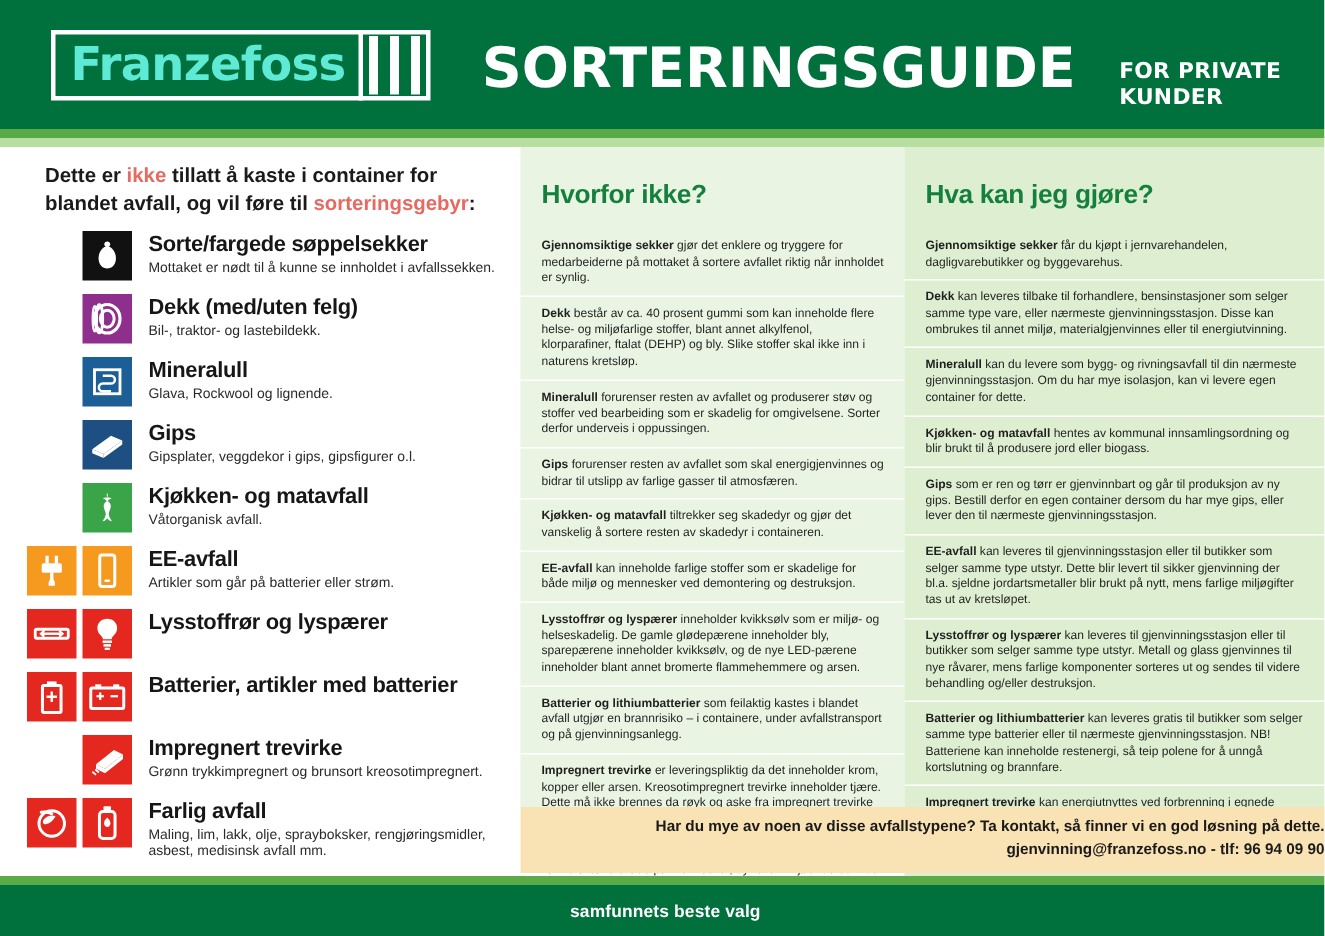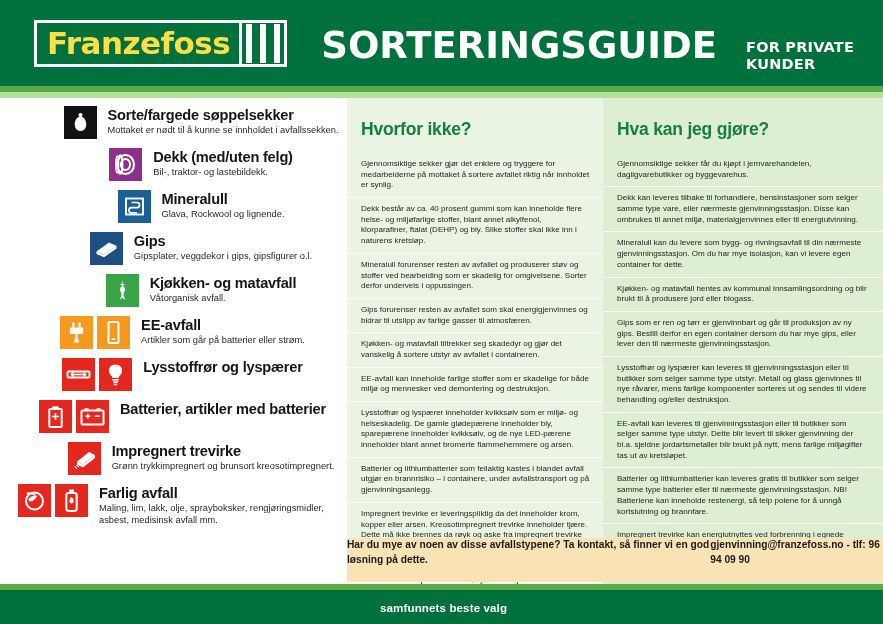--- a/index.html
+++ b/index.html
@@ -15,21 +15,21 @@
   .header {
     position:absolute; left:0; top:0; width:883px; height:86px;
     background:#00703c;
     display:flex; align-items:center;
   }
   .logo-box {
     margin-left:34px; border:3px solid #ffffff; height:47px;
     display:flex; align-items:center; padding:0 0 0 10px;
   }
   .logo-word {
-    color:#fde047; font-size:31px; font-weight:bold; letter-spacing:-0.5px;
+    color:#5eead4; font-size:31px; font-weight:bold; letter-spacing:-0.5px;
     font-family:"DejaVu Sans", sans-serif; line-height:1; padding-right:9px;
   }
   .logo-bars { display:flex; align-items:stretch; height:47px; border-left:3px solid #fff; }
   .logo-bars i { display:block; width:6px; background:#ffffff; margin:4px 4px; }
   .title-wrap { display:flex; align-items:baseline; margin-left:34px; }
   .title-main {
     color:#ffffff; font-size:37px; font-weight:bold; letter-spacing:0px;
     font-family:"DejaVu Sans", sans-serif;
     margin-top:17px;
   }
@@ -49,21 +49,21 @@
   .col-right{ position:absolute; left:603px; top:0; width:280px; height:568px; background:#ddeed1; }
 
   .intro {
     margin:10px 0 0 30px; width:300px;
     font-size:13.6px; font-weight:bold; color:#1a1a1a; line-height:1.38;
   }
   .intro .hl { color:#e8695f; }
 
   
   .waste-list { margin-top:8px; }
-  .waste-row { display:flex; align-items:flex-start; height:42px; padding-left:18px;justify-content:center; }
+  .waste-row { display:flex; align-items:flex-start; height:42px; padding-left:18px; }
   .icons { display:flex; gap:4px; flex:0 0 auto; }
   .ico {
     width:33px; height:33px; display:flex; align-items:center; justify-content:center;
     flex:0 0 33px;
   }
   .ico svg { display:block; }
   .spacer33 { width:33px; height:33px; flex:0 0 33px; }
   .wtext { margin-left:11px; padding-top:1px; }
   .wname { font-size:14.6px; font-weight:bold; color:#161616; line-height:1.1; letter-spacing:-0.2px; }
   .wdesc { font-size:9.3px; color:#2a2a2a; line-height:1.28; margin-top:2px; }
@@ -73,28 +73,28 @@
     font-size:17.5px; font-weight:bold; color:#15803d;
     padding:21px 0 0 14px; letter-spacing:-0.2px;
   }
   .para-list { margin-top:13px; }
   .para {
     font-size:8.05px; color:#1f1f1f; line-height:1.33;
     padding:0 13px 0 14px;
     border-top:1px solid #ffffff;
   }
   .para:first-child { border-top:none; }
-  .para b { font-weight:normal; }
+  .para b { font-weight:bold; }
   .pinner { padding:6px 0 6px 0; }
 
   
   .contact {
     position:absolute; left:347px; top:440px; width:536px; height:44px;
     background:#f9e3b5;
-    display:flex; flex-direction:row; align-items:flex-start; justify-content:center;
+    display:flex; flex-direction:column; align-items:flex-end; justify-content:center;
   }
   .contact div { font-size:10.2px; font-weight:bold; color:#1a1a1a; line-height:1.45; }
 
   
   .foot-light { position:absolute; left:0; top:584px; width:883px; height:6px; background:#5aab47; }
   .footer {
     position:absolute; left:0; top:590px; width:883px; height:34px; background:#00703c;
     display:flex; align-items:center;
   }
   .foot-text { color:#ffffff; font-size:11.6px; font-weight:bold; margin-left:380px; letter-spacing:0.1px;text-align:center; }
@@ -120,20 +120,23 @@
         <span>KUNDER</span>
       </span>
     </div>
   </div>
   <div class="bar-mid"></div>
   <div class="bar-light"></div>
 
   <div class="body-area">
 
     <div class="col-left">
+      <div class="intro">
+        <span>Dette er </span><span class="hl">ikke</span><span> tillatt å kaste i container for blandet avfall, og vil føre til </span><span class="hl">sorteringsgebyr</span><span>:</span>
+      </div>
       <div class="waste-list" id="waste-list">
           <div class="waste-row">
             <div class="icons">
               <span class="spacer33"></span>
               <span class="ico" style="background: rgb(17, 17, 17);">
                 <svg width="33" height="33" viewBox="0 0 33 33">
                   <path d="M16.5 7c-1.1 0-2 .8-2 1.8 0 .7.4 1.2 1 1.6-2.6 1-4.8 4-4.8 7.8 0 4.3 2.6 6.8 5.8 6.8s5.8-2.5 5.8-6.8c0-3.8-2.2-6.8-4.8-7.8.6-.4 1-.9 1-1.6 0-1-.9-1.8-2-1.8z" fill="#ffffff"></path>
                 </svg>
               </span>
             </div>
@@ -324,21 +327,21 @@
           <div class="para">
             <div class="pinner"><b>Dekk</b><span> består av ca. 40 prosent gummi som kan inneholde flere helse- og miljøfarlige stoffer, blant annet alkylfenol, klorparafiner, ftalat (DEHP) og bly. Slike stoffer skal ikke inn i naturens kretsløp.</span></div>
           </div>
           <div class="para">
             <div class="pinner"><b>Mineralull</b><span> forurenser resten av avfallet og produserer støv og stoffer ved bearbeiding som er skadelig for omgivelsene. Sorter derfor underveis i oppussingen.</span></div>
           </div>
           <div class="para">
             <div class="pinner"><b>Gips</b><span> forurenser resten av avfallet som skal energigjenvinnes og bidrar til utslipp av farlige gasser til atmosfæren.</span></div>
           </div>
           <div class="para">
-            <div class="pinner"><b>Kjøkken- og matavfall</b><span> tiltrekker seg skadedyr og gjør det vanskelig å sortere utstyr av avfallet i containeren.</span></div>
+            <div class="pinner"><b>Kjøkken- og matavfall</b><span> tiltrekker seg skadedyr og gjør det vanskelig å sortere resten av skadedyr i containeren.</span></div>
           </div>
           <div class="para">
             <div class="pinner"><b>EE-avfall</b><span> kan inneholde farlige stoffer som er skadelige for både miljø og mennesker ved demontering og destruksjon.</span></div>
           </div>
           <div class="para">
             <div class="pinner"><b>Lysstoffrør og lyspærer</b><span> inneholder kvikksølv som er miljø- og helseskadelig. De gamle glødepærene inneholder bly, sparepærene inneholder kvikksølv, og de nye LED-pærene inneholder blant annet bromerte flammehemmere og arsen.</span></div>
           </div>
           <div class="para">
             <div class="pinner"><b>Batterier og lithiumbatterier</b><span> som feilaktig kastes i blandet avfall utgjør en brannrisiko – i containere, under avfallstransport og på gjenvinningsanlegg.</span></div>
           </div>
@@ -363,24 +366,24 @@
           <div class="para">
             <div class="pinner"><b>Mineralull</b><span> kan du levere som bygg- og rivningsavfall til din nærmeste gjenvinningsstasjon. Om du har mye isolasjon, kan vi levere egen container for dette.</span></div>
           </div>
           <div class="para">
             <div class="pinner"><b>Kjøkken- og matavfall</b><span> hentes av kommunal innsamlingsordning og blir brukt til å produsere jord eller biogass.</span></div>
           </div>
           <div class="para">
             <div class="pinner"><b>Gips</b><span> som er ren og tørr er gjenvinnbart og går til produksjon av ny gips. Bestill derfor en egen container dersom du har mye gips, eller lever den til nærmeste gjenvinningsstasjon.</span></div>
           </div>
           <div class="para">
+            <div class="pinner"><b>EE-avfall</b><span> kan leveres til gjenvinningsstasjon eller til butikker som selger samme type utstyr. Dette blir levert til sikker gjenvinning der bl.a. sjeldne jordartsmetaller blir brukt på nytt, mens farlige miljøgifter tas ut av kretsløpet.</span></div>
+          </div>
+          <div class="para">
             <div class="pinner"><b>Lysstoffrør og lyspærer</b><span> kan leveres til gjenvinningsstasjon eller til butikker som selger samme type utstyr. Metall og glass gjenvinnes til nye råvarer, mens farlige komponenter sorteres ut og sendes til videre behandling og/eller destruksjon.</span></div>
-          </div>
-          <div class="para">
-            <div class="pinner"><b>EE-avfall</b><span> kan leveres til gjenvinningsstasjon eller til butikker som selger samme type utstyr. Dette blir levert til sikker gjenvinning der bl.a. sjeldne jordartsmetaller blir brukt på nytt, mens farlige miljøgifter tas ut av kretsløpet.</span></div>
           </div>
           <div class="para">
             <div class="pinner"><b>Batterier og lithiumbatterier</b><span> kan leveres gratis til butikker som selger samme type batterier eller til nærmeste gjenvinningsstasjon. NB! Batteriene kan inneholde restenergi, så teip polene for å unngå kortslutning og brannfare.</span></div>
           </div>
           <div class="para">
             <div class="pinner"><b>Impregnert trevirke</b><span> kan energiutnyttes ved forbrenning i egnede anlegg. Vi kan levere egne containere for impregnert trevirke dersom du har mye av dette, eller lever det selv til godkjent mottak for riktig håndtering.</span></div>
           </div>
           <div class="para">
             <div class="pinner"><b>Farlig avfall</b><span> leveres til kommunens avfallsstasjon. Er du i tvil om noe er farlig avfall, er det best å ikke ta sjanser: lever det uansett som farlig avfall. Om mulig, lever helst farlig avfall i originalemballasjen.</span></div>
           </div>

